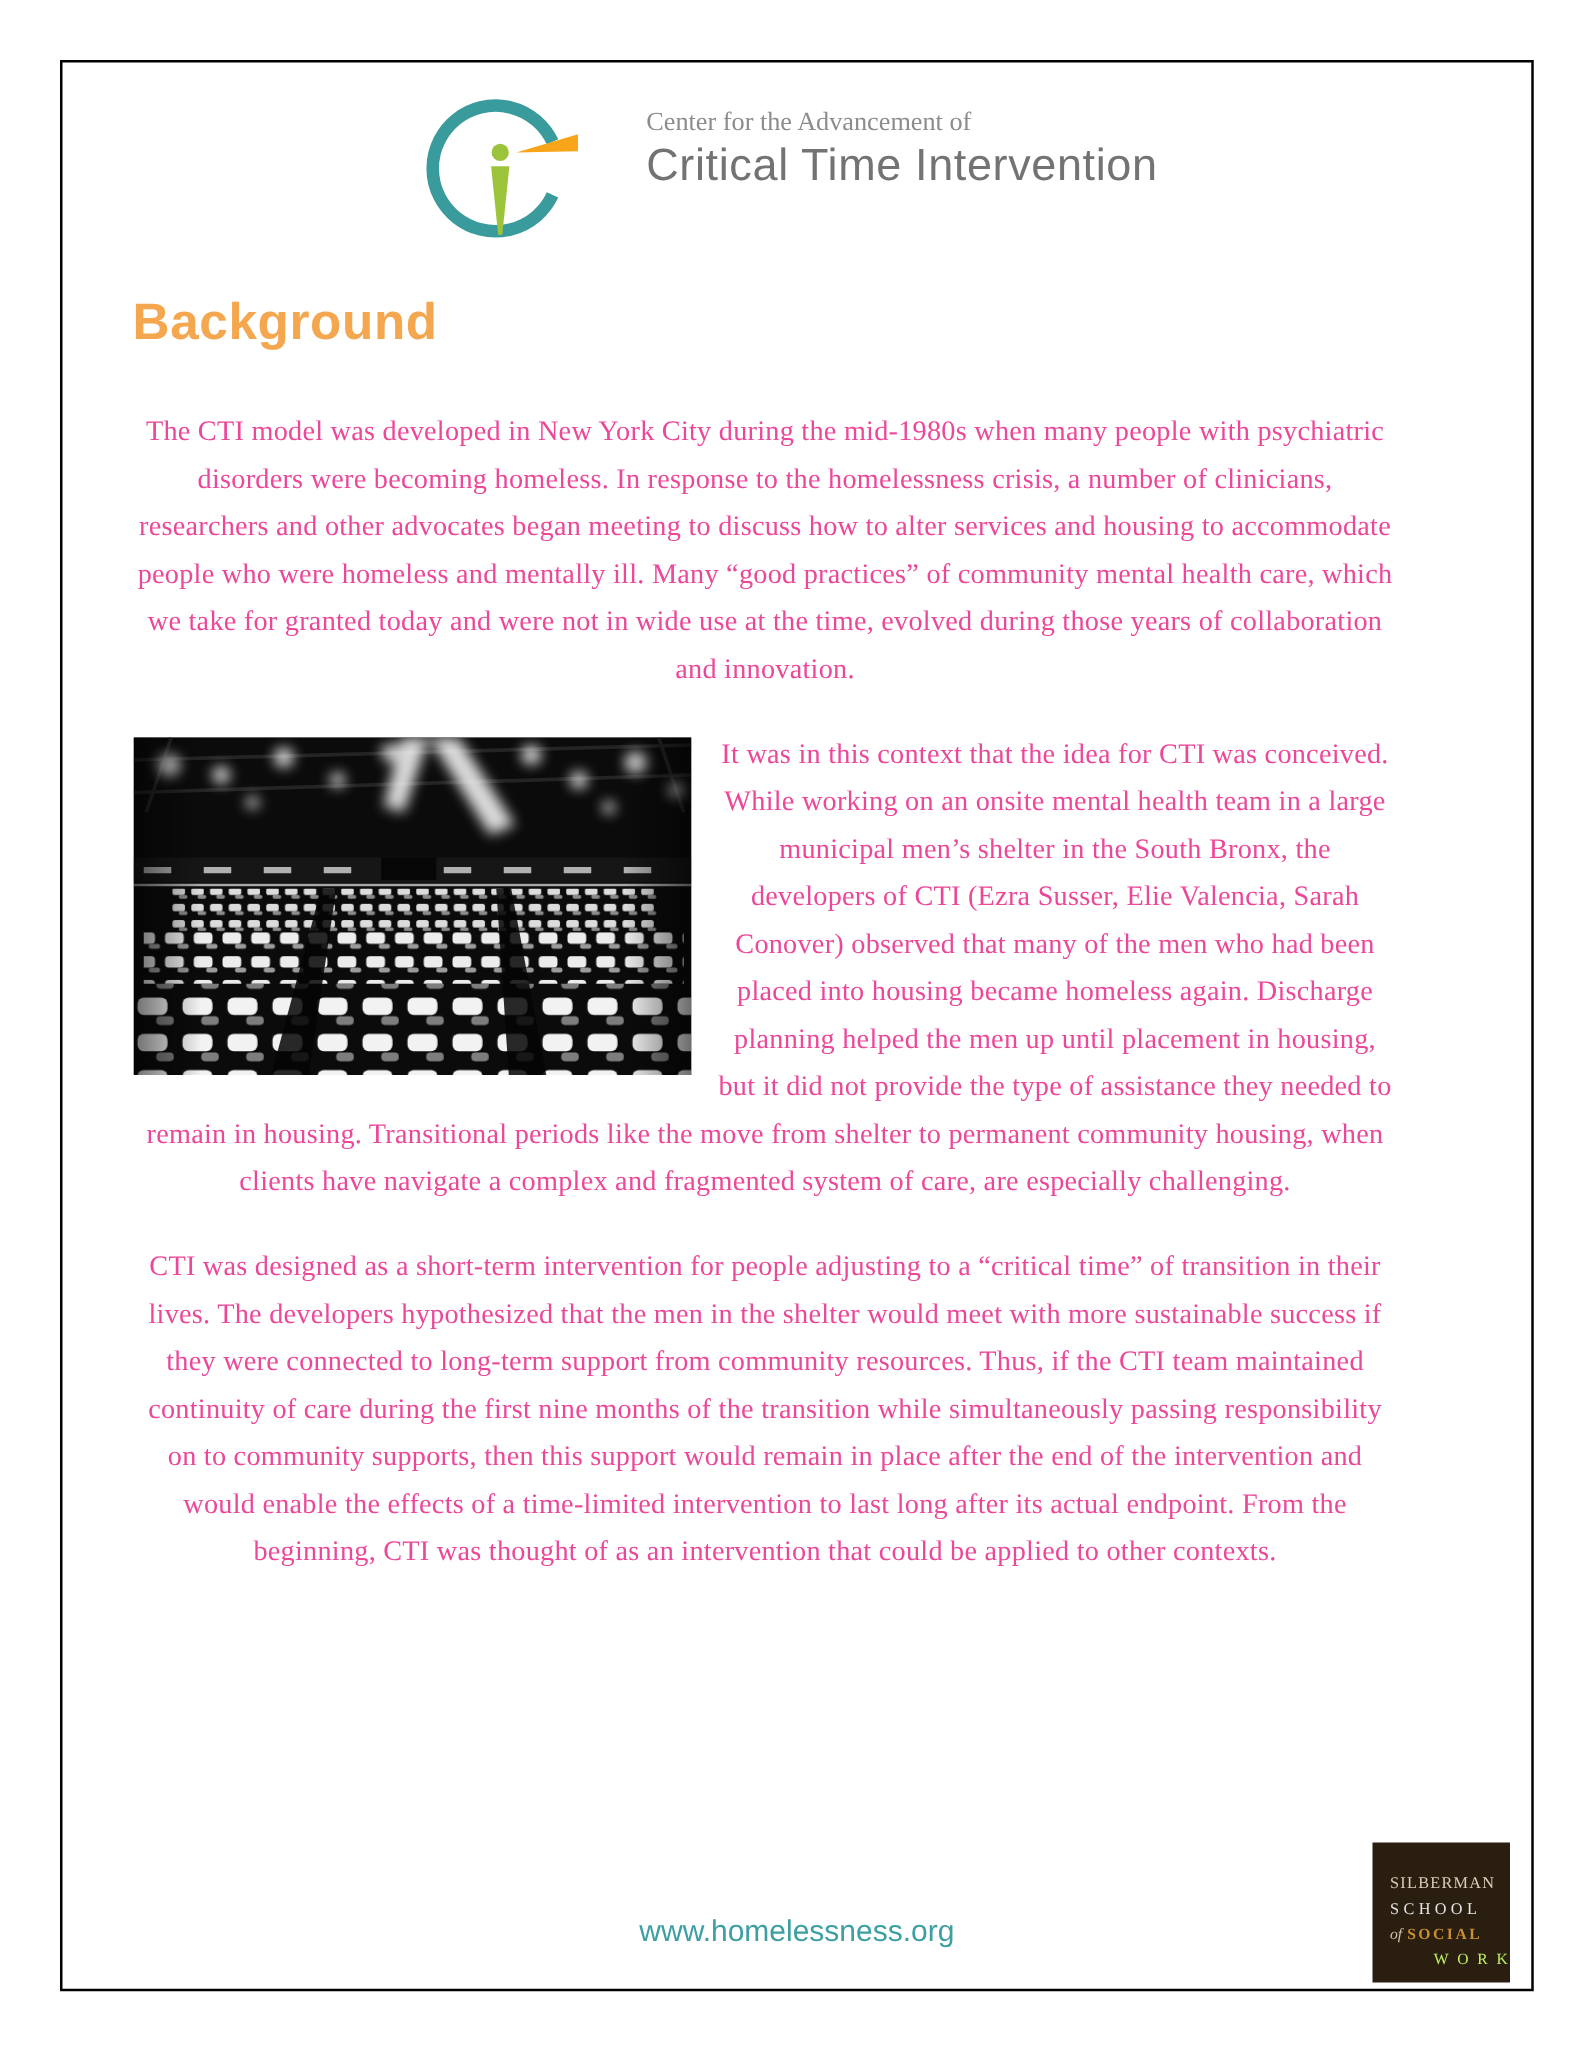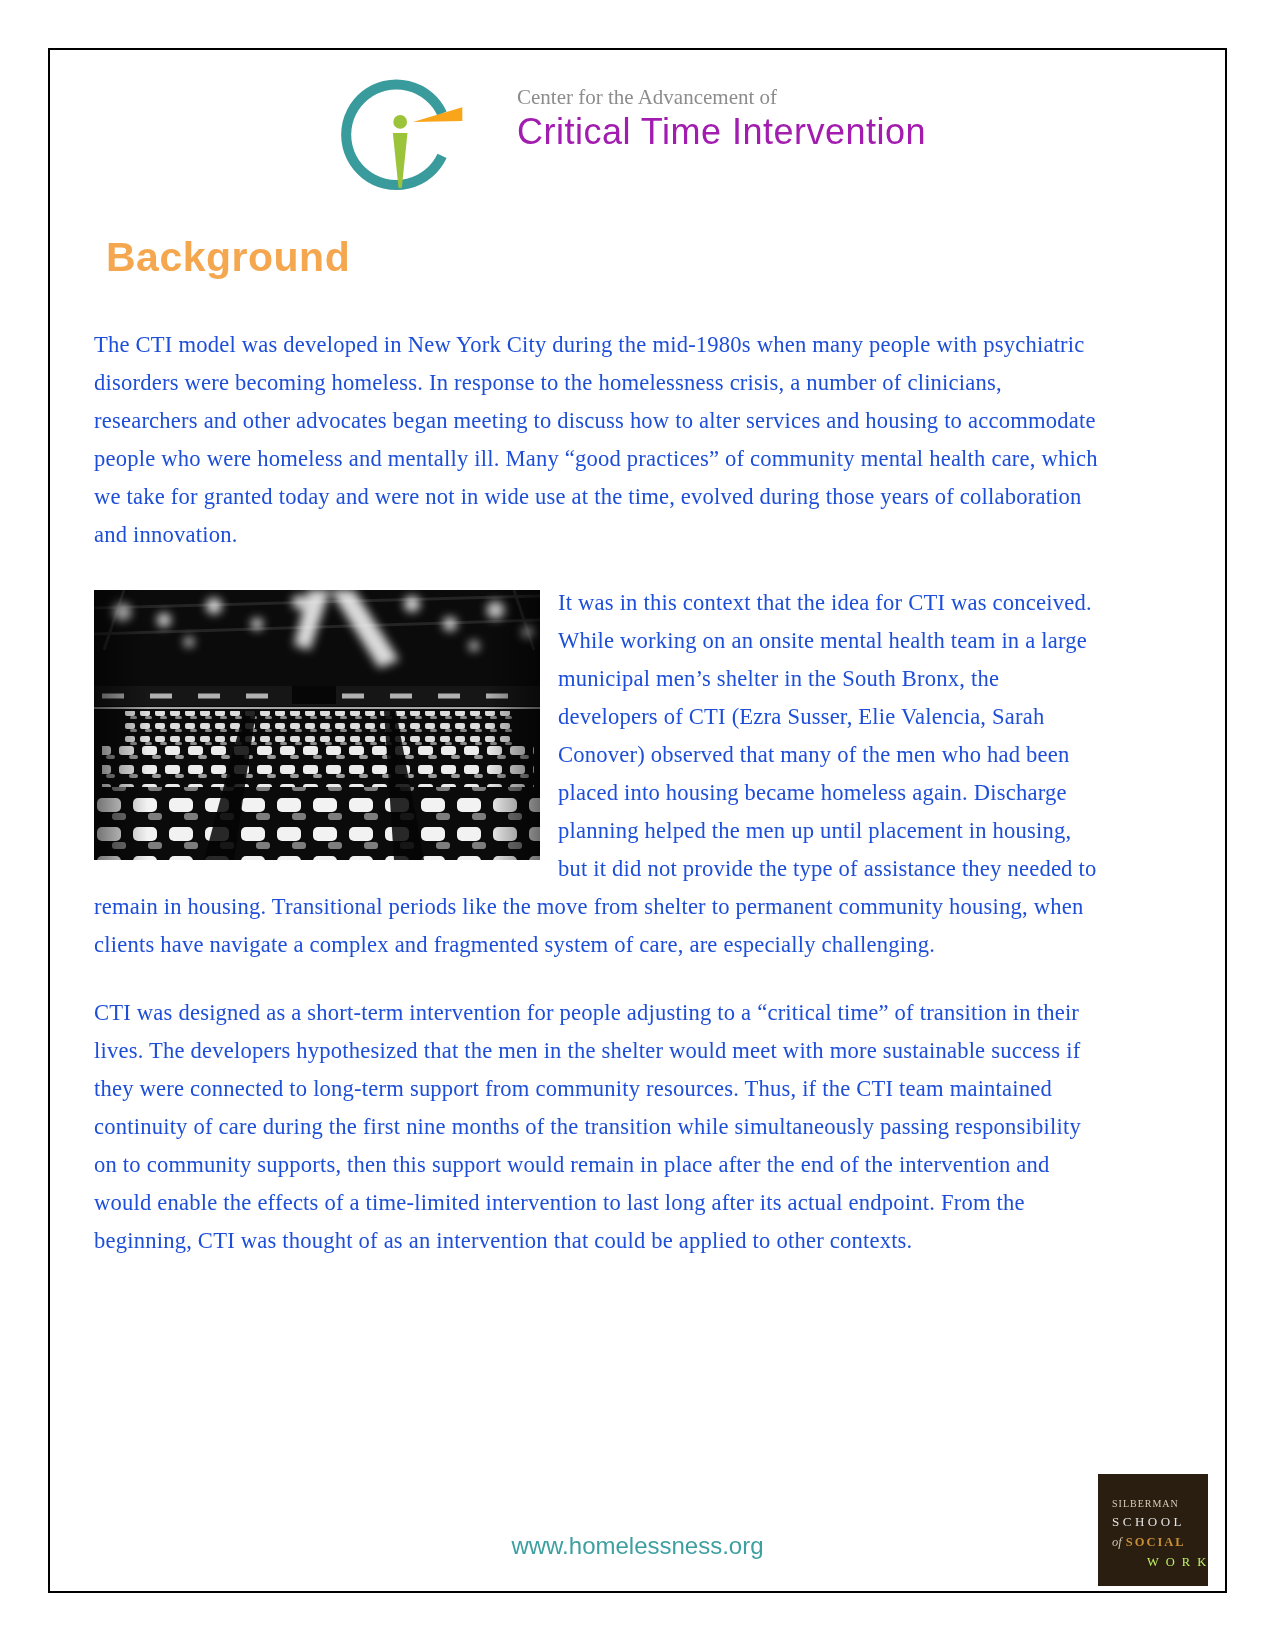--- a/index.html
+++ b/index.html
@@ -13,50 +13,50 @@
   }
   
   .logo-block { position:absolute; left:338px; top:62px; display:flex; align-items:flex-start;gap:33px; }
   .logo-icon { width:128px; height:140px; flex:0 0 auto; }
   .logo-text { margin-left:18px; padding-top:24px; }
   .logo-tagline {
     font-family:"Liberation Serif", serif; font-size:21px; color:#8c8c8c; line-height:1.1;
   }
   .logo-title {
     font-family:"Liberation Sans", sans-serif; font-weight:400; font-size:36px;
-    color:#a21caf; line-height:1.15; margin-top:2px; letter-spacing:0.5px;
+    color:#737373; line-height:1.15; margin-top:2px; letter-spacing:0.5px;
   }
   
   .doc-heading {
     position:absolute; left:106px; top:234px; margin:0;
     font-family:"Liberation Sans", sans-serif; font-weight:700; font-size:41px;
     color:#f4a74f; letter-spacing:0.5px;
   }
   
   .article {
-    position:absolute; left:94px; top:326px; width:1010px;
-    font-size:22.6px; line-height:38px; color:#1d4ed8; letter-spacing:0.2px;
+    position:absolute; left:107px; top:326px; width:1010px;
+    font-size:22.6px; line-height:38px; color:#ec4899; letter-spacing:0.2px;text-align:center;
   }
   .article p { margin:0 0 30px 0; }
   .photo {
     float:left; width:446px; height:270px; margin:6px 18px 10px 0;
     background:#0b0b0b;
   }
   .photo svg { display:block; }
   
   .footer-url {
     position:absolute; left:0; right:0; top:1532px; text-align:center;
     font-family:"Liberation Sans", sans-serif; font-size:24px; color:#3e9fa1;
   }
   .silberman {
     position:absolute; left:1098px; top:1474px; width:110px; height:112px;
     background:#2a1e10; box-sizing:border-box; padding:24px 0 0 14px;
     font-family:"Liberation Serif", serif;
   }
-  .silberman .l1 { color:#d8cdb8; font-size:10px; letter-spacing:1px; }
+  .silberman .l1 { color:#d8cdb8; font-size:13px; letter-spacing:1px; }
   .silberman .l2 { color:#e5e5e5; font-size:13px; font-weight:400; letter-spacing:3.5px; margin-top:5px; }
   .silberman .l3 { margin-top:5px; font-size:12.5px; }
   .silberman .l3 .of { color:#cfc3ab; font-style:italic; margin-right:4px; }
   .silberman .l3 .social { color:#c98f35; font-weight:700; letter-spacing:2px; }
   .silberman .l4 { color:#bef264; font-size:12.5px; letter-spacing:7px; margin-top:5px;margin-left:35px; }
 </style>
 </head>
 <body>
 
 <div class="page">

